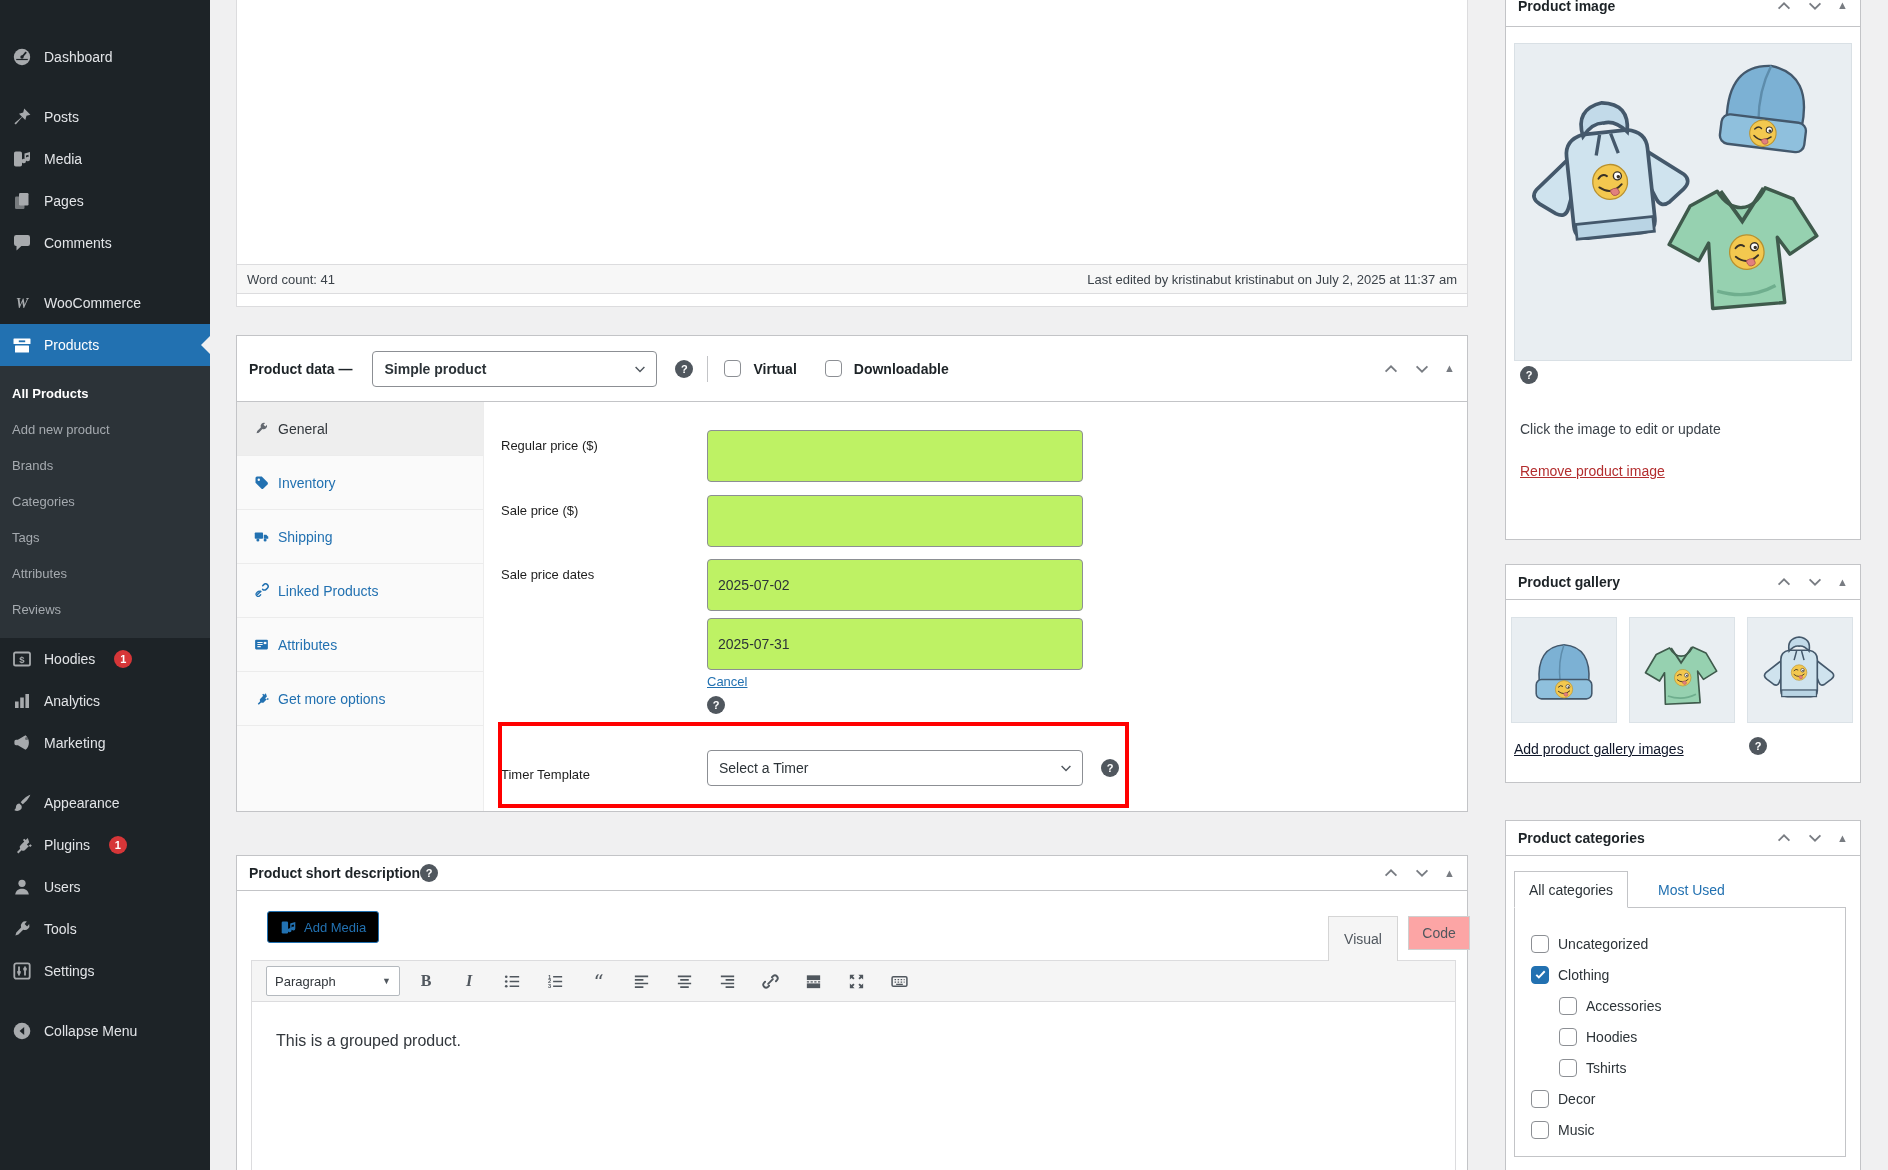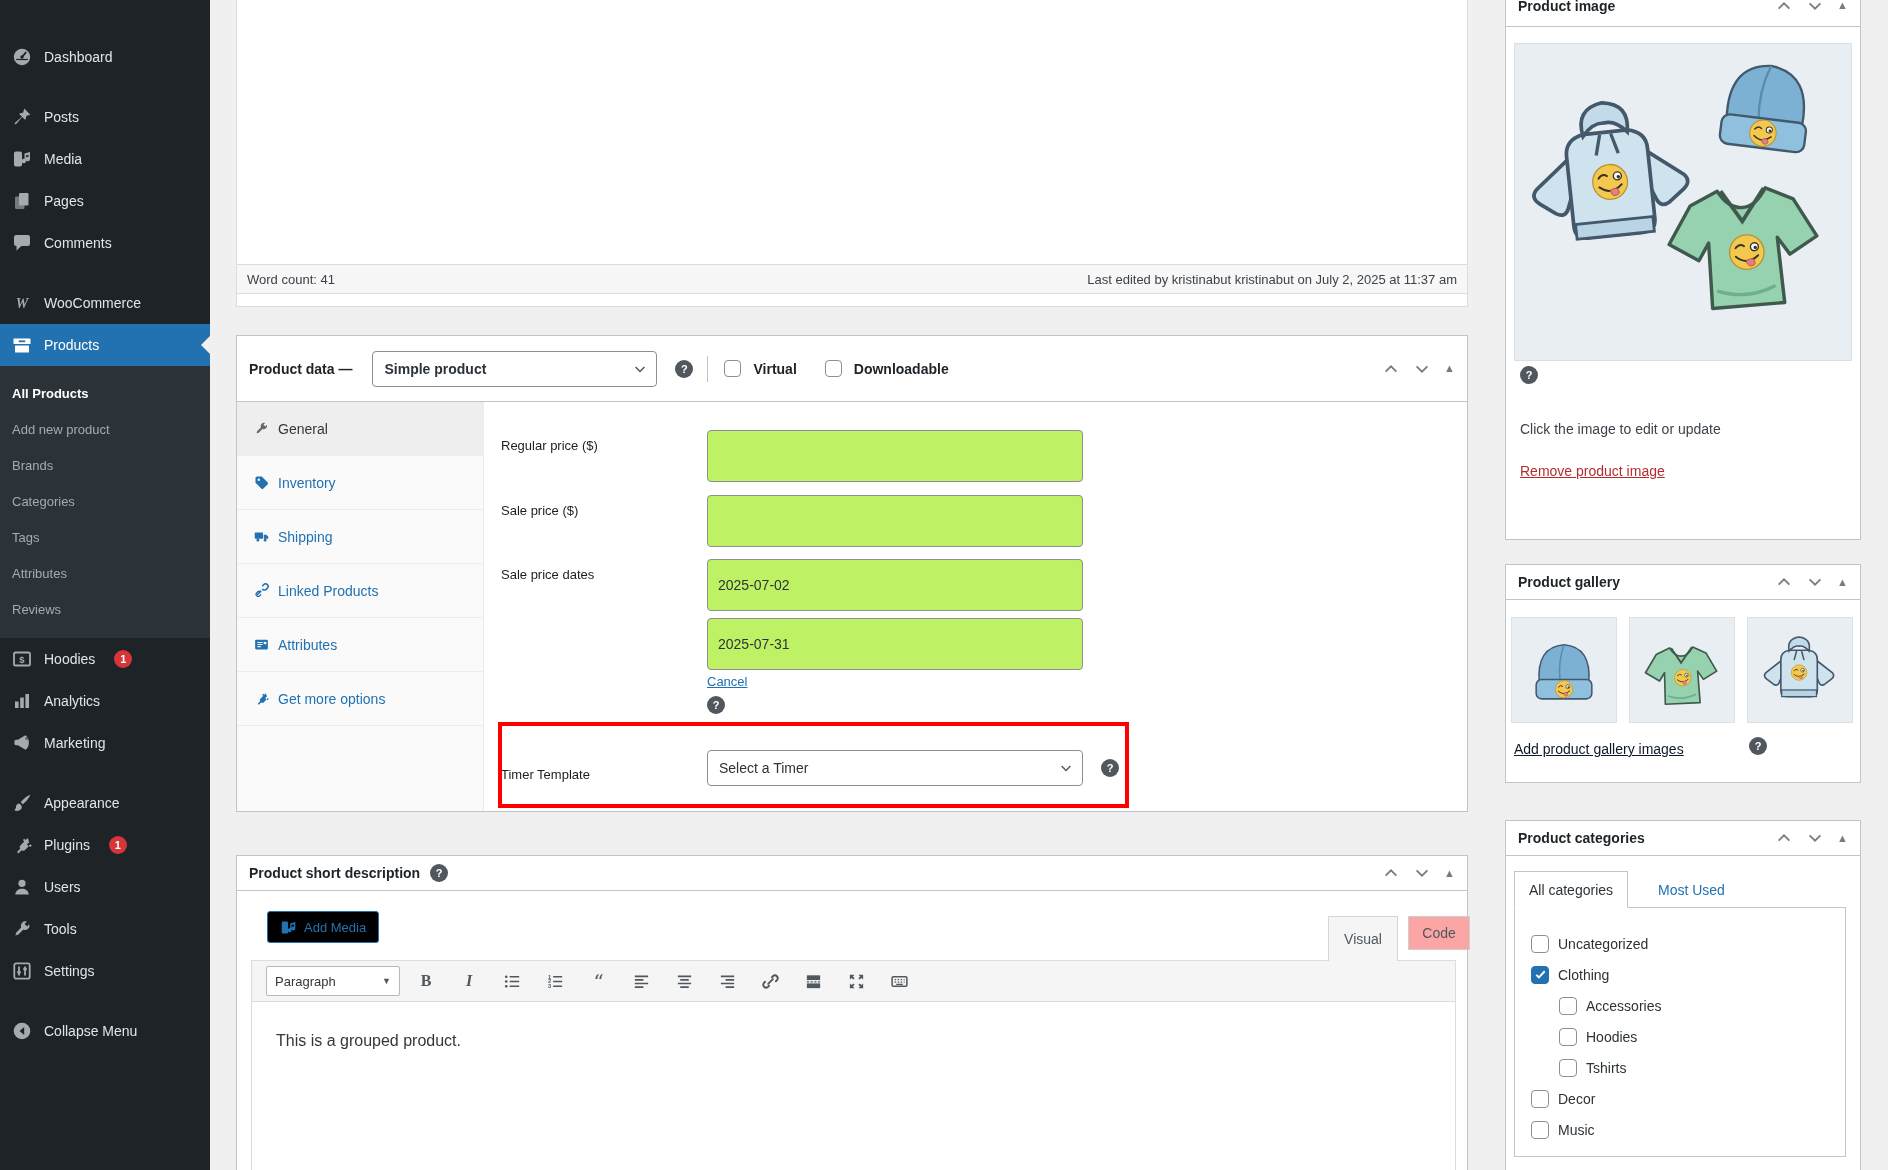--- a/index.html
+++ b/index.html
@@ -61,21 +61,21 @@
 
   .pd-label { position:absolute; font-size:13px; color:#1e1e1e; }
   .pd-input { position:absolute; width:376px; height:52px; border:1px solid #8c8f94; border-radius:4px; background:#bef264; font-size:14px; color:#2c3338; padding:0 10px; font-family:"Liberation Sans",sans-serif;}
   #cancel-link { position:absolute; left:470px; top:272px; font-size:13px; color:#2271b1; text-decoration:underline; cursor:pointer;}
   .pd-qmark { position:absolute; }
   #timer-highlight { position:absolute; left:261px; top:320px; width:631px; height:86px; border:4px solid #ff0000; pointer-events:none; z-index:3;}
   #timer-select { position:absolute; left:470px; top:348px; width:376px; font-weight:400;}
 
   
   #short-desc { left:236px; top:855px; width:1232px; height:340px; }
-  #sd-header { height:35px; display:flex; align-items:center; gap:10px; padding:0 12px; border-bottom:1px solid #c3c4c7;}
+  #sd-header { height:35px; display:flex; align-items:center; gap:0; padding:0 12px; border-bottom:1px solid #c3c4c7;}
   #add-media-btn { position:absolute; left:30px; top:55px; height:32px; display:inline-flex; align-items:center; gap:7px; padding:0 12px; background:#000000; border:1px solid #2271b1; border-radius:3px; color:#2271b1; font-size:13px; cursor:pointer;}
   #add-media-btn svg { width:17px; height:17px; display:block;}
   .ed-tab { position:absolute; font-size:14px; color:#50575e; display:flex; align-items:center; justify-content:center; cursor:pointer;}
   #tab-visual { left:1091px; top:60px; width:70px; height:45px; background:#f5f5f5; border:1px solid #d5d5d5; border-bottom:none; z-index:2;}
   #tab-code { left:1171px; top:60px; width:62px; height:34px; background:#fca5a5; border:1px solid #cfcfcf;}
   #ed-container { position:absolute; left:14px; top:104px; width:1205px; height:236px; border:1px solid #dcdcde; background:#fff;}
   #ed-toolbar { height:41px; background:#f5f5f5; border-bottom:1px solid #dcdcde; display:flex; align-items:center; padding-left:14px;}
   #para-select { width:134px; height:30px; background:#fff; border:1px solid #b4b9be; border-radius:2px; display:flex; align-items:center; padding:0 8px; font-size:13px; color:#32373c; position:relative; cursor:pointer;gap:34px;}
   #para-select .dn { margin-left:auto; font-size:9px; color:#50575e;}
   .tbtn { width:34px; height:28px; margin-left:9px; display:flex; align-items:center; justify-content:center; color:#50575e; border-radius:2px; cursor:pointer;}

